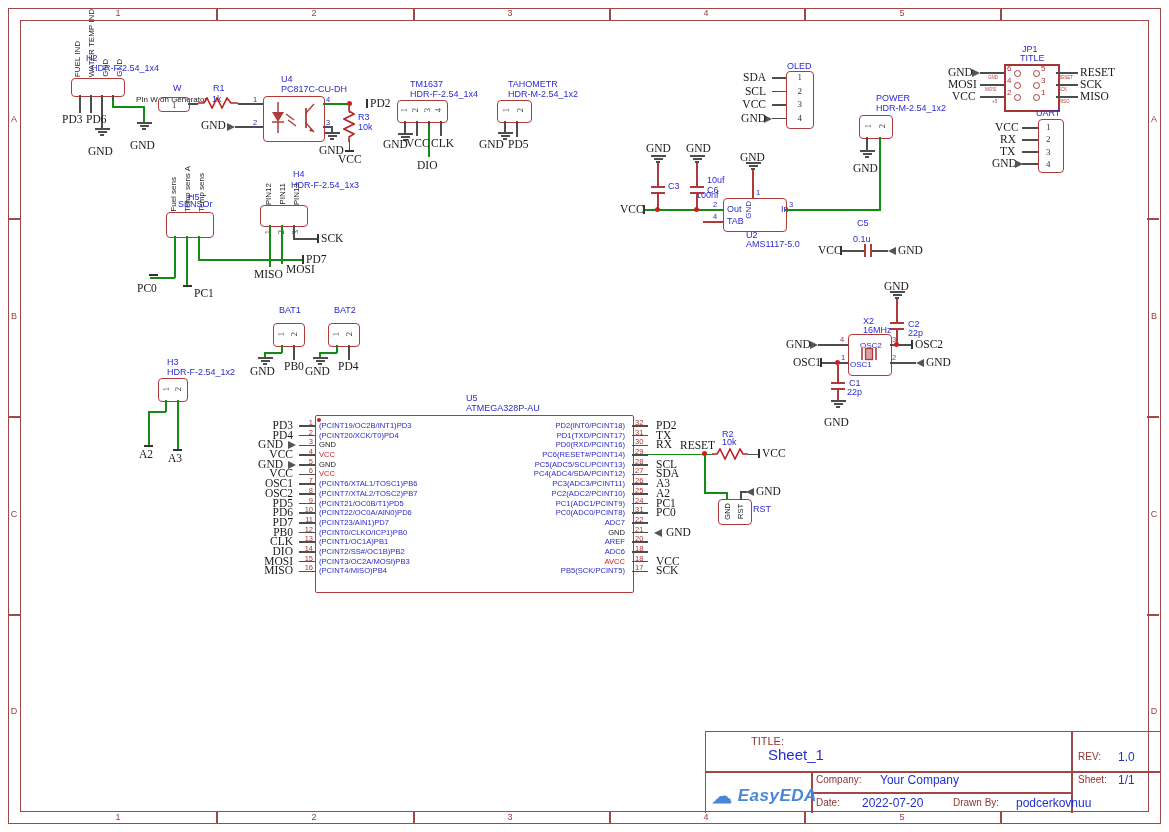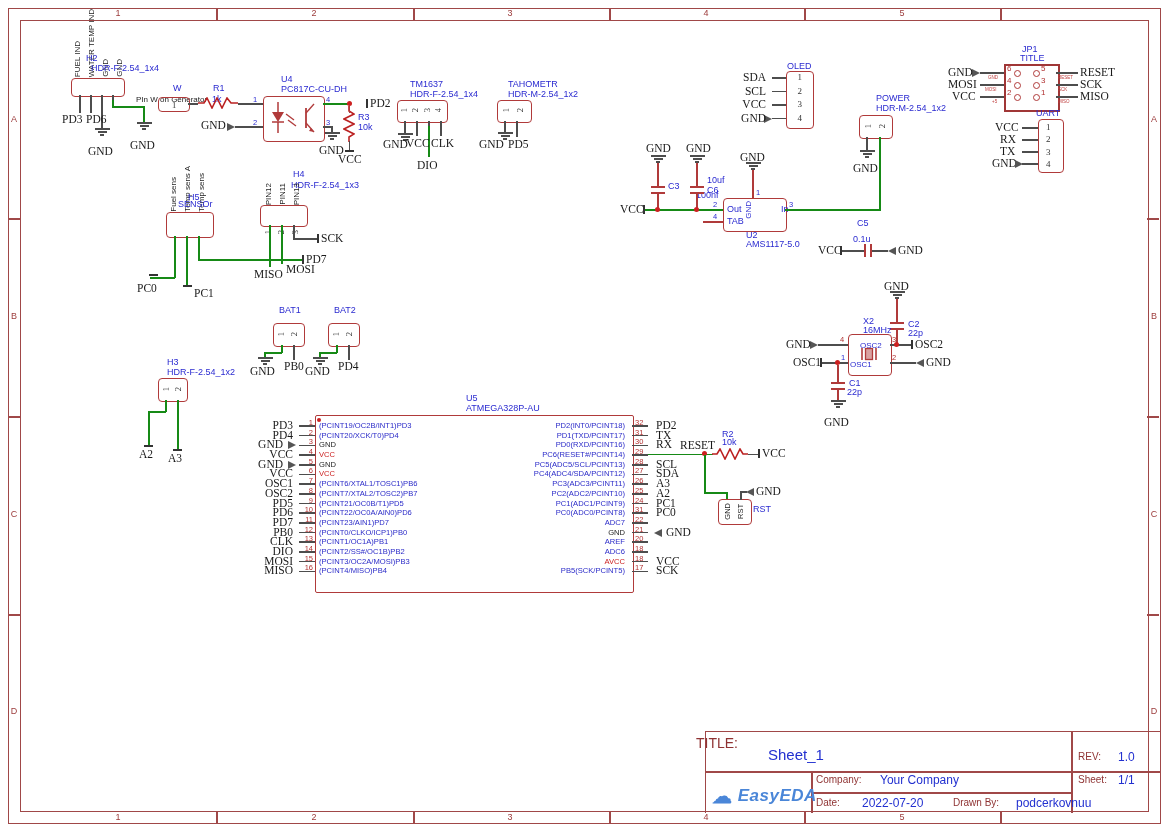--- a/index.html
+++ b/index.html
@@ -859,21 +859,21 @@
   <div class="sf" style="left:1000px;top:146px">TX</div>
   <div class="sf" style="left:992px;top:158px">GND</div>
   <span class="gt gtr" style="left:1015px;top:160px"></span>
 
   <div class="ab" style="left:705px;top:731px;width:454px;height:81px;border-left:1.5px solid #a04848;border-top:1.5px solid #a04848">
     <div class="fline" style="left:0;top:39px;width:454px;height:1.5px"></div>
     <div class="fline" style="left:105px;top:39px;width:1.5px;height:42px"></div>
     <div class="fline" style="left:365px;top:0;width:1.5px;height:81px"></div>
     <div class="fline" style="left:105px;top:60px;width:260px;height:1.5px"></div>
   </div>
-  <div class="tbl-lab" style="left:696px;top:735px;font-size:14px">TITLE:</div>
+  <div class="tbl-lab" style="left:751px;top:735px;font-size:11px">TITLE:</div>
   <div class="tbl-val" style="left:768px;top:746px;font-size:15px">Sheet_1</div>
   <div class="tbl-lab" style="left:1078px;top:751px">REV:</div>
   <div class="tbl-val" style="left:1118px;top:750px">1.0</div>
   <div class="logo" style="left:712px;top:784px"><span class="cl">☁</span> <span>EasyEDA</span></div>
   <div class="tbl-lab" style="left:816px;top:774px">Company:</div>
   <div class="tbl-val" style="left:880px;top:773px">Your Company</div>
   <div class="tbl-lab" style="left:1078px;top:774px">Sheet:</div>
   <div class="tbl-val" style="left:1118px;top:773px">1/1</div>
   <div class="tbl-lab" style="left:816px;top:797px">Date:</div>
   <div class="tbl-val" style="left:862px;top:796px">2022-07-20</div>

